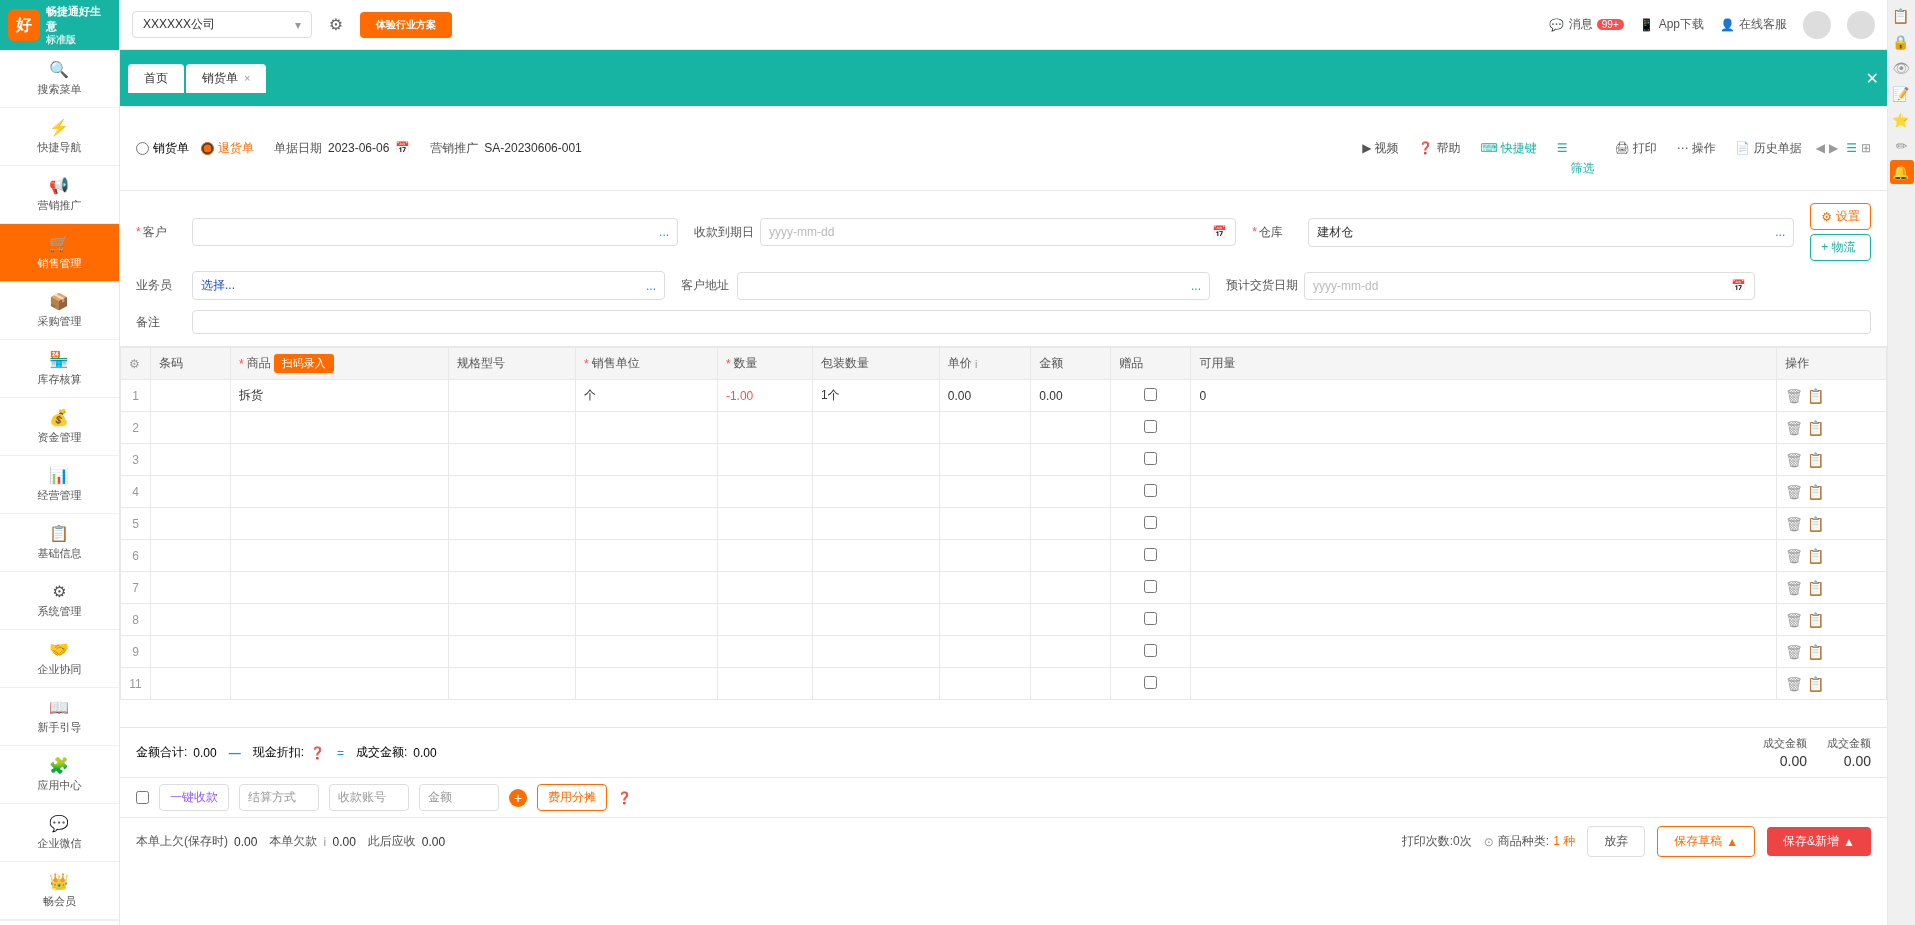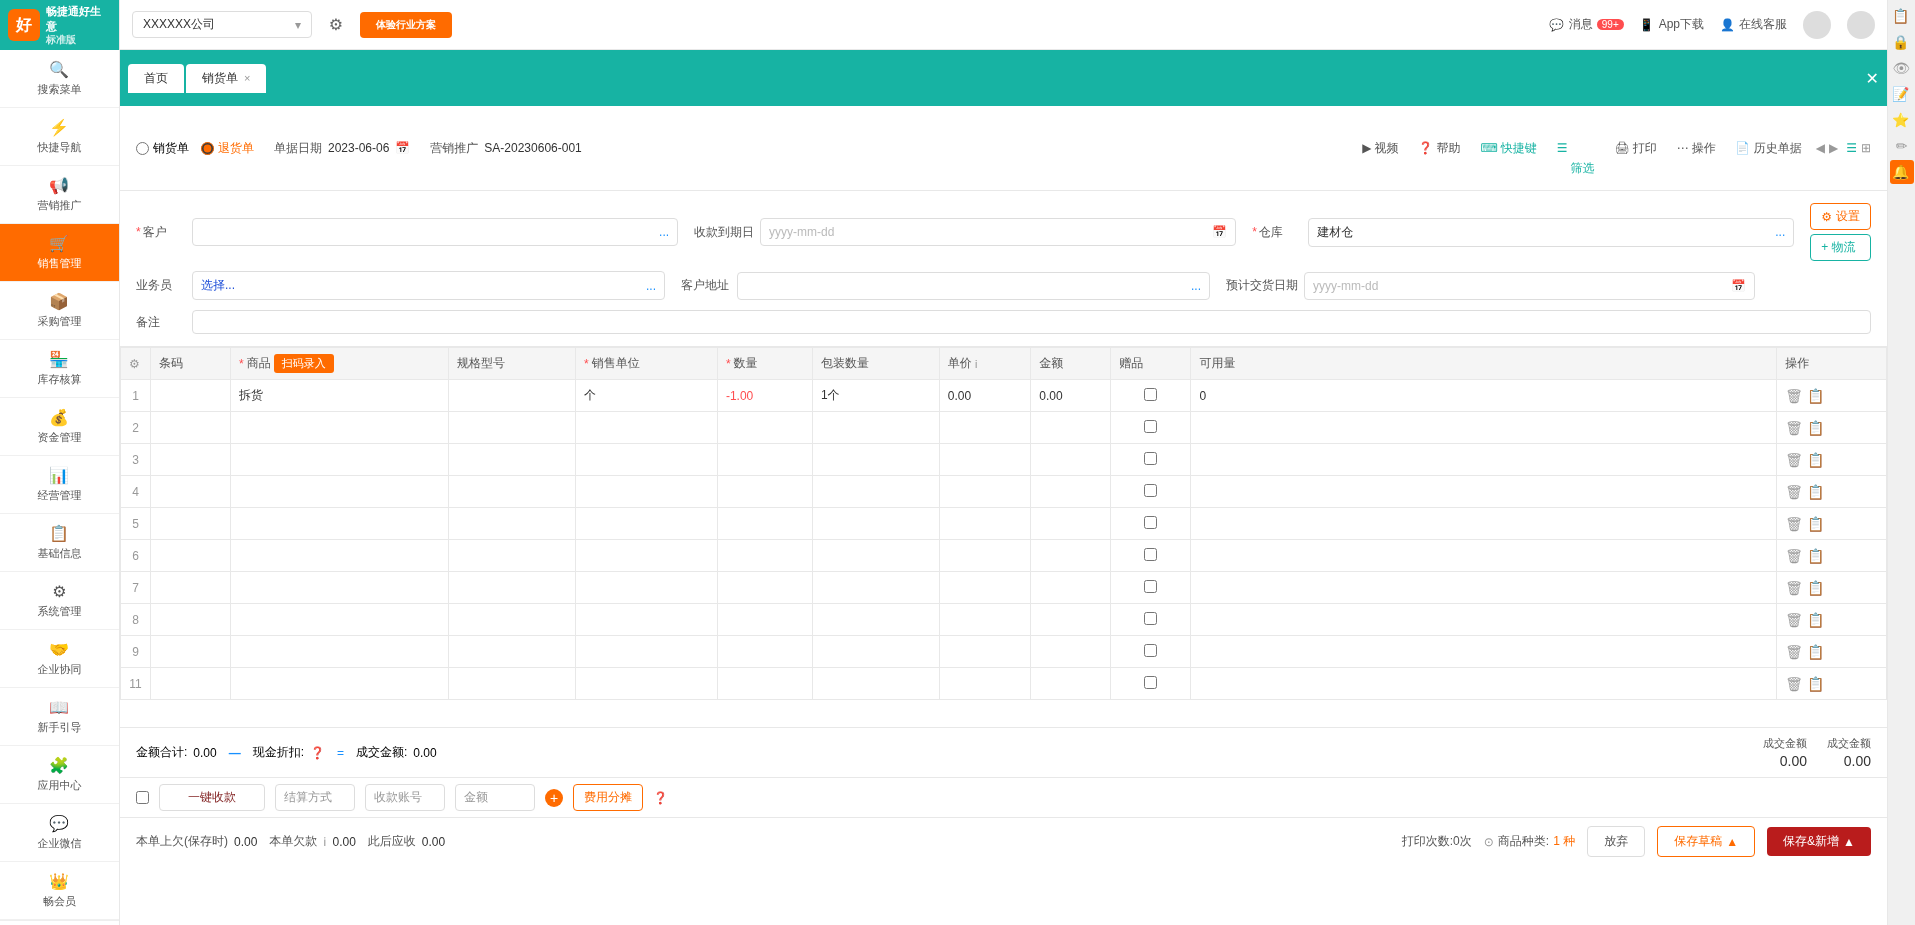--- a/index.html
+++ b/index.html
@@ -80,40 +80,40 @@
     .op-icon { cursor: pointer; color: #999; font-size: 14px; }
 
     
     .bottom-bar { border-top: 1px solid #e8e8e8; padding: 8px 16px; display: flex; align-items: center; gap: 12px; flex-shrink: 0; background: #fff; }
     .amount-field { display: flex; align-items: center; gap: 6px; }
     .minus-icon { color: #1890ff; font-weight: bold; }
     .equals-icon { color: #1890ff; }
 
     
     .payment-row { border-top: 1px solid #e8e8e8; padding: 6px 16px; display: flex; align-items: center; gap: 10px; flex-shrink: 0; background: #fff; }
-    .one-click-btn { background: white; border: 1px solid #ddd; border-radius: 4px; padding: 4px 28px; cursor: pointer; font-size: 12px; color: #7f1d1d; display: flex; align-items: center; gap: 4px; }
+    .one-click-btn { background: white; border: 1px solid #ddd; border-radius: 4px; padding: 4px 10px; cursor: pointer; font-size: 12px; color: #8b5cf6; display: flex; align-items: center; gap: 4px; }
     .payment-input { border: 1px solid #ddd; border-radius: 4px; padding: 4px 8px; color: #999; min-width: 80px; }
     .add-btn { color: white; background: #ff6b00; border: none; border-radius: 50%; width: 18px; height: 18px; cursor: pointer; font-size: 14px; display: flex; align-items: center; justify-content: center; }
     .fee-split-btn { border: 1px solid #ff6b00; color: #ff6b00; background: white; border-radius: 4px; padding: 4px 10px; cursor: pointer; font-size: 12px; }
     .help-icon { color: #999; cursor: pointer; }
     .summary-right { margin-left: auto; display: flex; gap: 20px; align-items: center; }
     .summary-item { display: flex; flex-direction: column; align-items: flex-end; gap: 2px; }
     .summary-label { color: #555; font-size: 11px; }
     .summary-value { color: #333; font-size: 14px; font-weight: 500; }
 
     
     .footer { border-top: 1px solid #e8e8e8; padding: 8px 16px; display: flex; align-items: center; gap: 12px; background: #fff; flex-shrink: 0; }
     .footer-info { color: #555; display: flex; gap: 6px; align-items: center; }
     .footer-info .value { color: #333; }
     .footer-right { margin-left: auto; display: flex; align-items: center; gap: 12px; }
     .print-info { color: #555; }
     .product-type { color: #555; display: flex; align-items: center; gap: 4px; }
     .discard-btn { border: 1px solid #ddd; background: white; border-radius: 4px; padding: 6px 16px; cursor: pointer; color: #555; }
     .save-draft-btn { border: 1px solid #ff6b00; background: white; color: #ff6b00; border-radius: 4px; padding: 6px 16px; cursor: pointer; display: flex; align-items: center; gap: 4px; }
-    .save-new-btn { background: #b91c1c; color: white; border: none; border-radius: 4px; padding: 6px 16px; cursor: pointer; display: flex; align-items: center; gap: 4px; }
+    .save-new-btn { background: #ef4444; color: white; border: none; border-radius: 4px; padding: 6px 16px; cursor: pointer; display: flex; align-items: center; gap: 4px; }
 
     
     .right-sidebar { width: 28px; background: #f0f0f0; display: flex; flex-direction: column; align-items: center; gap: 2px; padding: 4px 0; border-left: 1px solid #e8e8e8; flex-shrink: 0; }
     .right-sidebar .rs-item { width: 24px; height: 24px; cursor: pointer; color: #999; font-size: 14px; display: flex; align-items: center; justify-content: center; border-radius: 3px; }
     .right-sidebar .rs-item.active { background: #ff6b00; color: white; }
 
     .th-container { display: flex; align-items: center; gap: 3px; }
   </style>
 </head>
 <body>

